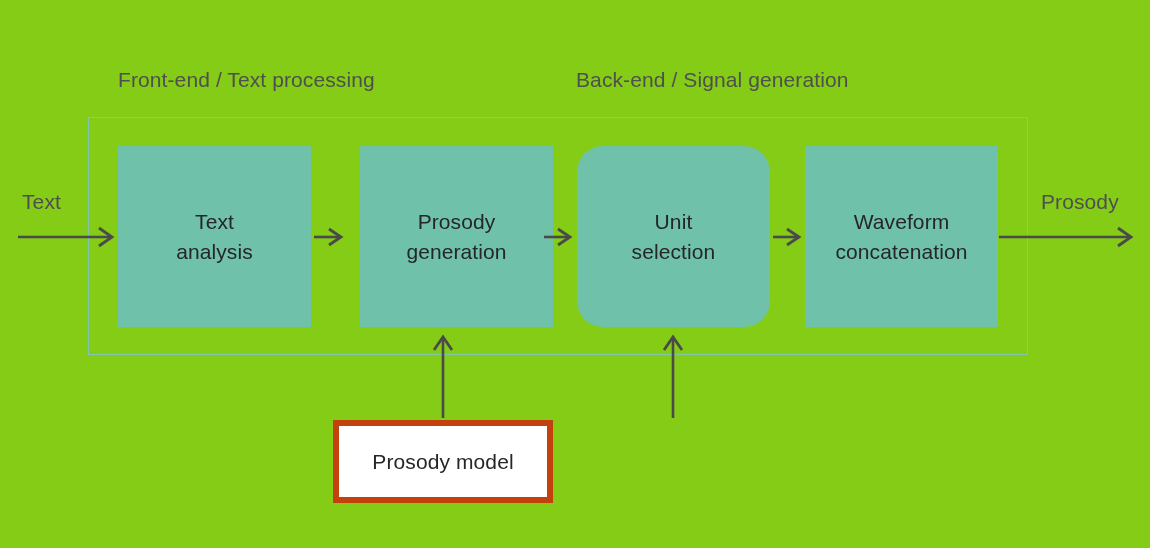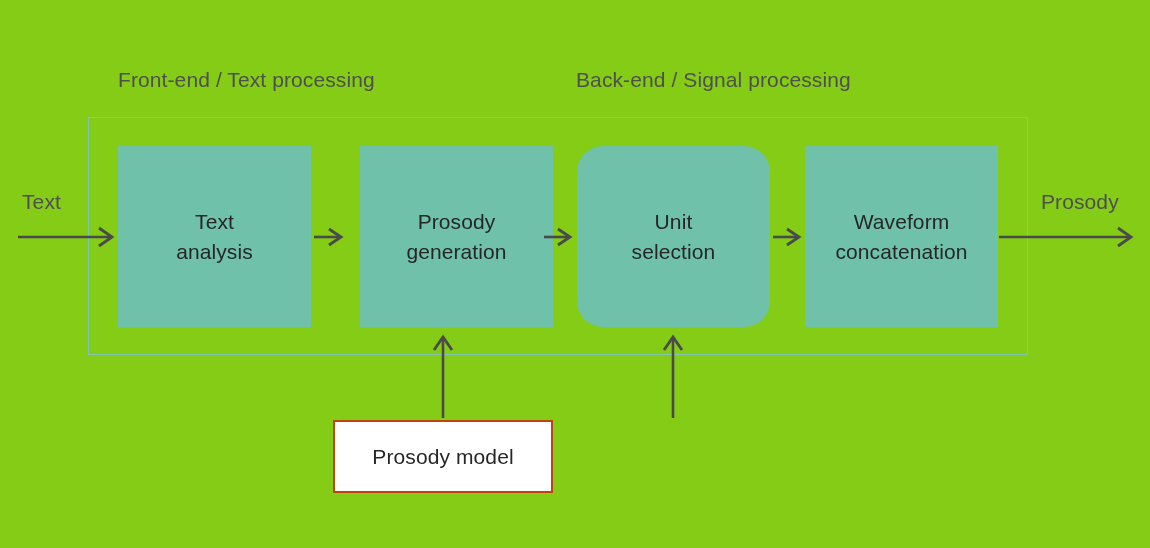--- a/index.html
+++ b/index.html
@@ -64,23 +64,23 @@
     letter-spacing: 0.1px;
   }
   #stage-1 { left: 118px; top: 146px; }
   #stage-2 { left: 360px; top: 146px; }
   #stage-3 { left: 577px; top: 146px; border-radius: 26px; }
   #stage-4 { left: 805px; top: 146px; }
 
   
   .resource-box {
     position: absolute;
-    height: 73px;
+    height: 83px;
     background: #ffffff;
-    border: 2px solid #c2410c;
+    border: 6px solid #c2410c;
     box-sizing: border-box;
     display: flex;
     align-items: center;
     justify-content: center;
   }
   .resource-label {
     font-size: 21px;
     color: #262626;
     white-space: nowrap;
     letter-spacing: 0.1px;
@@ -108,21 +108,21 @@
     height: 548px;
     pointer-events: none;
   }
 </style>
 </head>
 <body>
 
 <div id="canvas">
 
   <div class="section-caption" id="caption-frontend">Front-end / Text processing</div>
-  <div class="section-caption" id="caption-backend">Back-end / Signal processing</div>
+  <div class="section-caption" id="caption-backend">Back-end / Signal generation</div>
 
   <div id="pipeline-container"></div>
 
   <div class="stage-box" id="stage-1">
     <span class="stage-label">Text
 analysis</span>
   </div>
   <div class="stage-box" id="stage-2">
     <span class="stage-label">Prosody
 generation</span>

